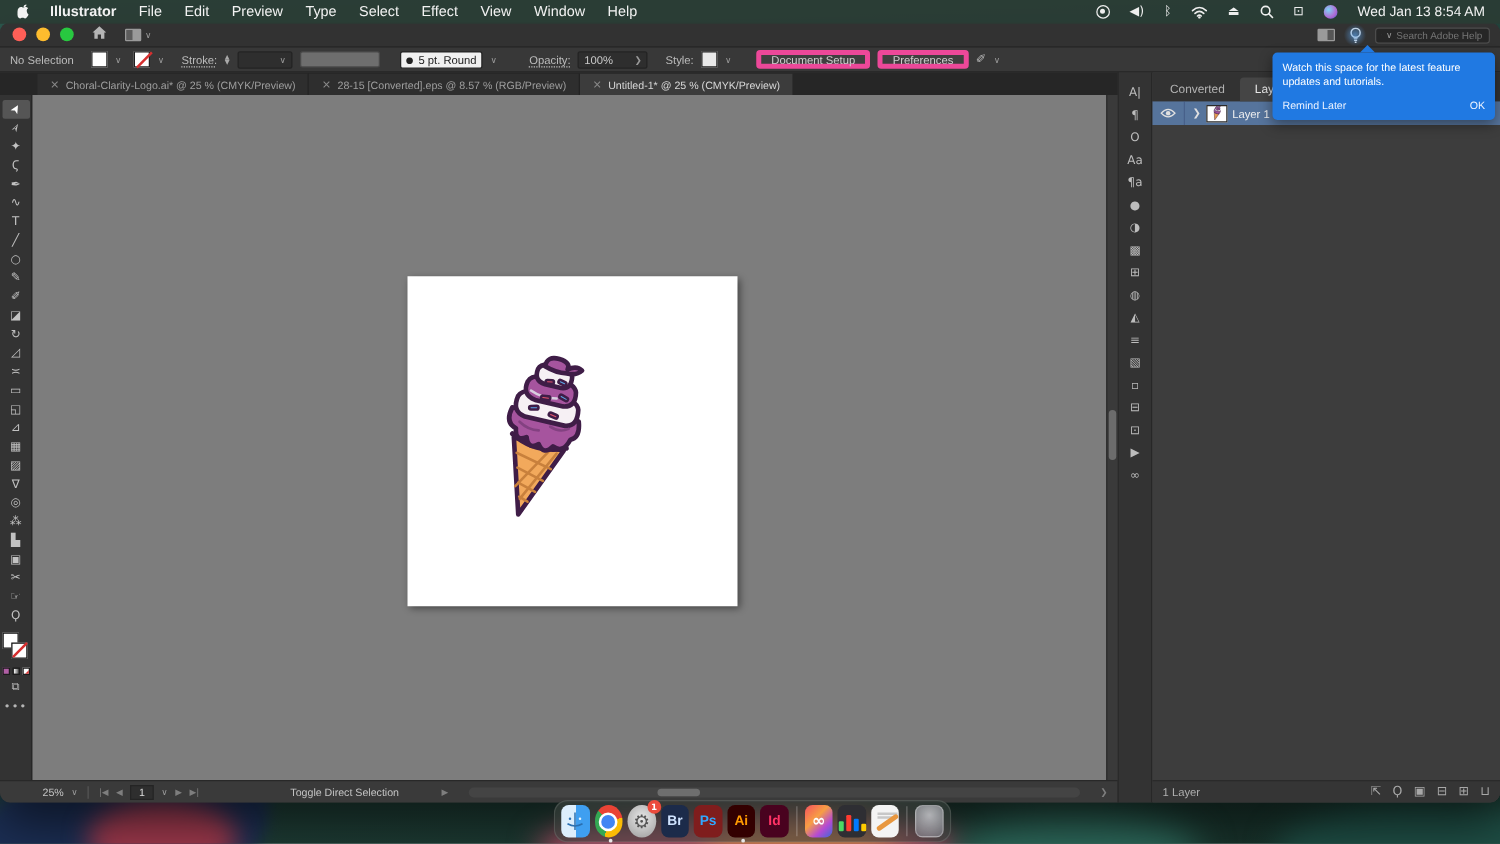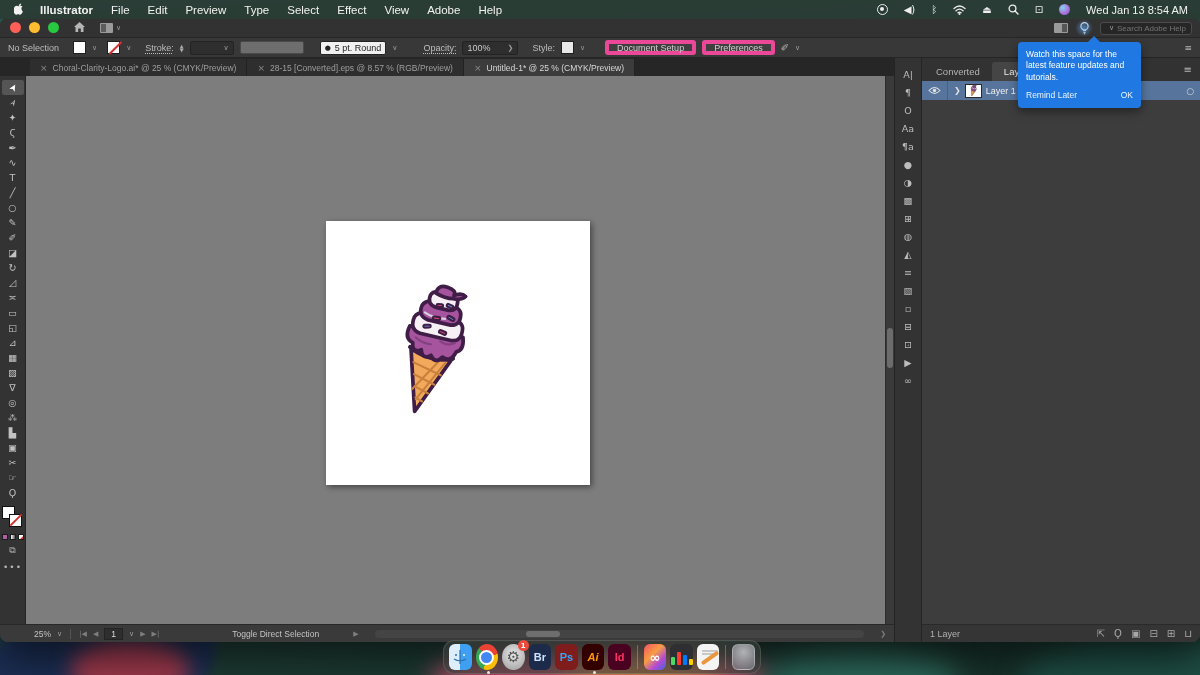--- a/index.html
+++ b/index.html
@@ -139,21 +139,21 @@
   .layer-thumb { width:17px; height:14px; background:#fff; border:1px solid #2a2a2a; display:flex;
                  align-items:center; justify-content:center; overflow:hidden; }
   .layer-target { margin-left:auto; color:#d9d9d9; font-size:9px; }
   .layers-empty { flex:1; background:#3d3d3d; }
   .panel-bottom { height:18px; background:#353535; border-top:1px solid #2a2a2a; display:flex;
                   align-items:center; font-size:9px; color:#b0b0b0; padding:0 8px; gap:9px; }
   .pb-spacer { flex:1; }
   .pb-ic { color:#a8a8a8; font-size:10px; }
 
   
-  .notif { position:absolute; left:1018px; top:42px; width:123px; border-radius:4px; background:#2079e2;
+  .notif { position:absolute; left:1018px; top:42px; width:178px; border-radius:4px; background:#2079e2;
            color:#fff; padding:7px 8px 6px 8px; font-size:8.5px; line-height:1.35; z-index:60;
            box-shadow:0 4px 10px rgba(0,0,0,.4); }
   .notif:before { content:""; position:absolute; left:70px; top:-6px; border-left:6px solid transparent;
                   border-right:6px solid transparent; border-bottom:6px solid #2079e2; }
   .notif-btns { display:flex; justify-content:space-between; margin-top:7px; font-size:8.5px; }
   .notif-btn { color:#eaf2ff; }
 
   
   .dock { position:absolute; left:443px; top:640px; width:318px; height:34px; border-radius:11px;
           background:rgba(58,70,64,.55); backdrop-filter:blur(4px); border:1px solid rgba(255,255,255,.12);
@@ -164,21 +164,21 @@
   .ddot { position:absolute; bottom:-4px; left:11px; width:3px; height:3px; border-radius:50%; background:#e8e8e8; }
   .badge { position:absolute; right:-4px; top:-4px; width:11px; height:11px; border-radius:50%;
            background:#ec4b3c; color:#fff; font-size:7px; display:flex; align-items:center;
            justify-content:center; font-weight:bold; }
   .d-finder { background:linear-gradient(90deg,#dceefc 0 50%,#3f9ff0 50% 100%); overflow:hidden; }
   .d-chrome { border-radius:50%; background:conic-gradient(from -45deg,#ea4335 0 120deg,#fbbc05 120deg 240deg,#34a853 240deg 360deg); }
   .d-chrome:before { content:""; width:11px; height:11px; border-radius:50%; background:#4285f4; border:2px solid #fff; }
   .d-prefs { border-radius:50%; background:radial-gradient(circle at 50% 40%,#e8e8e8,#9b9b9b); color:#555; font-size:15px; }
   .d-br { background:#1c2b4a; color:#cfe3ff; }
   .d-ps { background:#7f1d1d; color:#31a8ff; }
-  .d-ai { background:#330000; color:#ff9a00;font-style:italic; }
+  .d-ai { background:#330000; color:#ff9a00; }
   .d-id { background:#49021f; color:#ff3366; }
   .d-cc { background:linear-gradient(135deg,#f5515f,#f79e44 40%,#b54ad4 70%,#3b6ad6); color:#fff; font-size:13px; }
   .d-chart { background:#2e2e33; display:flex; align-items:flex-end; justify-content:center; gap:2px; padding-bottom:5px; }
   .d-chart i { width:4px; border-radius:1px; display:block; }
   .d-doc { background:#f4f4f4; }
   .d-doc .line { position:absolute; left:5px; height:1.5px; background:#c8c8c8; width:16px; }
   .d-doc .pencil { position:absolute; left:3px; top:12px; width:20px; height:4px; background:#e8973f;
                    border-radius:2px; transform:rotate(-35deg); }
   .d-trash { background:radial-gradient(circle at 50% 30%,rgba(210,210,215,.8),rgba(130,130,140,.6));
              border:1px solid rgba(255,255,255,.3); }
@@ -237,21 +237,21 @@
   </span>
   <span class="appname" data-name="menu-app-name">Illustrator</span>
   <span id="menu-items" style="display:flex">
       <span class="mitem" data-name="menu-file">File</span>
       <span class="mitem" data-name="menu-edit">Edit</span>
       <span class="mitem" data-name="menu-object">Preview</span>
       <span class="mitem" data-name="menu-type">Type</span>
       <span class="mitem" data-name="menu-select">Select</span>
       <span class="mitem" data-name="menu-effect">Effect</span>
       <span class="mitem" data-name="menu-view">View</span>
-      <span class="mitem" data-name="menu-window">Adobe</span>
+      <span class="mitem" data-name="menu-window">Window</span>
       <span class="mitem" data-name="menu-help">Help</span>
     </span>
   <span class="spacer"></span>
   <span class="mi" data-name="screen-record-icon">
       <span style="width:11px;height:11px;border:1.5px solid #eee;border-radius:50%;display:inline-block;position:relative">
         <span style="position:absolute;left:2px;top:2px;width:4px;height:4px;background:#eee;border-radius:50%"></span>
       </span>
     </span>
   <span class="mi glyph" data-name="volume-icon">◀)</span>
   <span class="mi glyph" data-name="bluetooth-icon">ᛒ</span>

